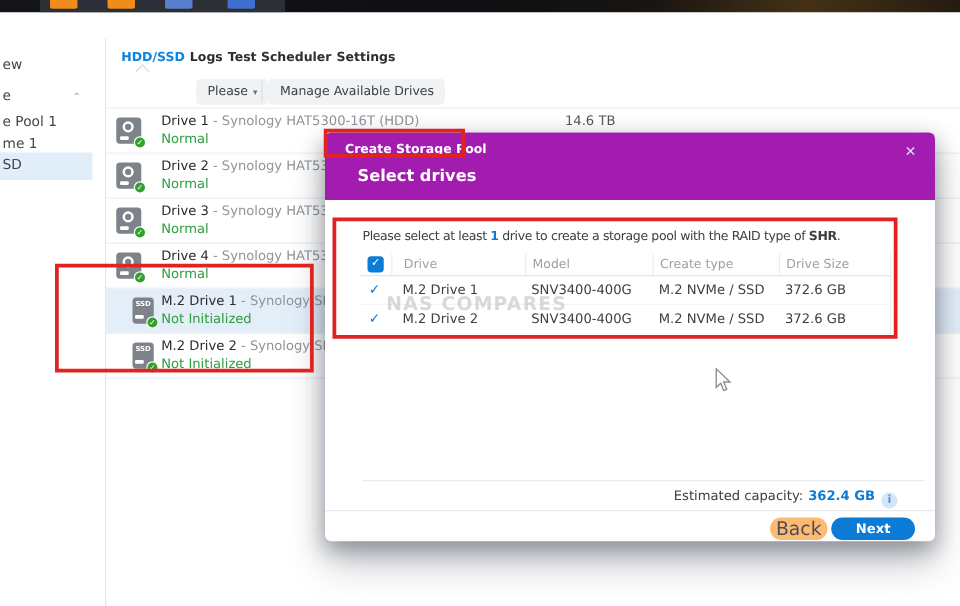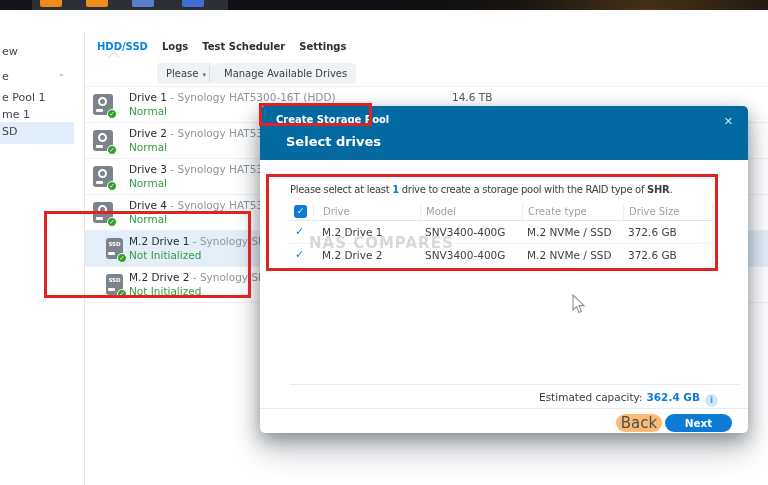--- a/index.html
+++ b/index.html
@@ -22,21 +22,21 @@
   .win-title{position:absolute;left:2px;top:4px;font-size:10.5px;font-weight:bold;color:#a7a7ac;margin-top:20px;}
 
   
   .sidebar{position:absolute;left:0;top:31px;width:85px;height:454px;background:#fff;border-right:1px solid #e4e7ea;}
   .side-item{position:absolute;left:0;height:20px;line-height:20px;padding-left:2px;width:74px;
     color:#42454a;font-size:11px;cursor:pointer;white-space:nowrap;overflow:hidden;}
   .side-item.sel{background:#e1eef9;height:22px;}
   .side-chevron{position:absolute;left:58px;top:1px;color:#9aa0a6;font-size:8px;}
 
   
-  .tabs{position:absolute;left:97px;top:41px;display:flex;gap:14px;font-size:10px;font-weight:bold;color:#2b2f33;justify-content:flex-end;}
+  .tabs{position:absolute;left:97px;top:41px;display:flex;gap:4px;font-size:10px;font-weight:bold;color:#2b2f33;justify-content:flex-end;}
   .tab{cursor:pointer;white-space:nowrap;}
   .tab.active{color:#0a85e0;}
   .tab-caret{position:absolute;left:110px;top:53px;width:8px;height:8px;background:#fff;
     border-left:1px solid #d9dcdf;border-top:1px solid #d9dcdf;transform:rotate(45deg);}
 
   
   .btn{position:absolute;top:63px;height:21px;line-height:21px;padding:0 9px;background:#f0f2f4;
     border-radius:4px;font-size:10px;color:#3c4043;cursor:pointer;white-space:nowrap;}
   .btn .caret{font-size:7px;color:#6b7075;margin-left:4px;}
   .tool-sep{position:absolute;left:209px;top:65px;width:1px;height:17px;background:#dcdfe2;}
@@ -56,21 +56,21 @@
     border-radius:50%;color:#fff;font-size:6.5px;line-height:8px;text-align:center;font-weight:bold;}
   .dline{position:absolute;left:44px;top:4px;white-space:nowrap;font-size:10.5px;}
   .dname{font-weight:normal;color:#2b2b2b;}
   .ddesc{color:#8f959b;}
   .dstatus{position:absolute;left:44px;top:18px;color:#2f9e3f;font-size:10.5px;}
   .dcap{position:absolute;left:367px;top:4px;color:#55595e;font-size:10.5px;}
 
   
   .dialog{position:absolute;left:260px;top:106px;width:488px;height:327px;background:#fff;border-radius:5px;
     box-shadow:0 6px 18px rgba(30,40,55,.40), 0 18px 30px rgba(30,40,55,.25);z-index:10;}
-  .dlg-header{position:absolute;left:0;top:0;width:488px;height:54px;background:#0369a1;border-radius:5px 5px 0 0;}
+  .dlg-header{position:absolute;left:0;top:0;width:488px;height:54px;background:#a21caf;border-radius:5px 5px 0 0;}
   .dlg-title{position:absolute;left:16px;top:8px;color:#fff;font-weight:bold;font-size:10px;}
   .dlg-close{position:absolute;right:15px;top:9px;color:#cfe4fa;font-size:11px;font-weight:bold;cursor:pointer;}
   .dlg-subtitle{position:absolute;left:26px;top:28px;color:#fff;font-weight:bold;font-size:13px;}
   .dlg-info{position:absolute;left:30px;top:78px;font-size:10px;letter-spacing:-0.3px;color:#3c4043;white-space:nowrap;}
   .info-count{color:#0c7bd6;font-weight:bold;}
   .info-raid{font-weight:bold;}
   .dlg-table{position:absolute;left:28px;top:97px;width:425px;}
   .t-head{position:relative;height:18px;border-bottom:1px solid #e3e6e9;}
   .t-row{position:relative;height:23px;border-bottom:1px solid #f2f4f6;cursor:pointer;}
   .col,.cell{position:absolute;top:0;white-space:nowrap;overflow:hidden;}

